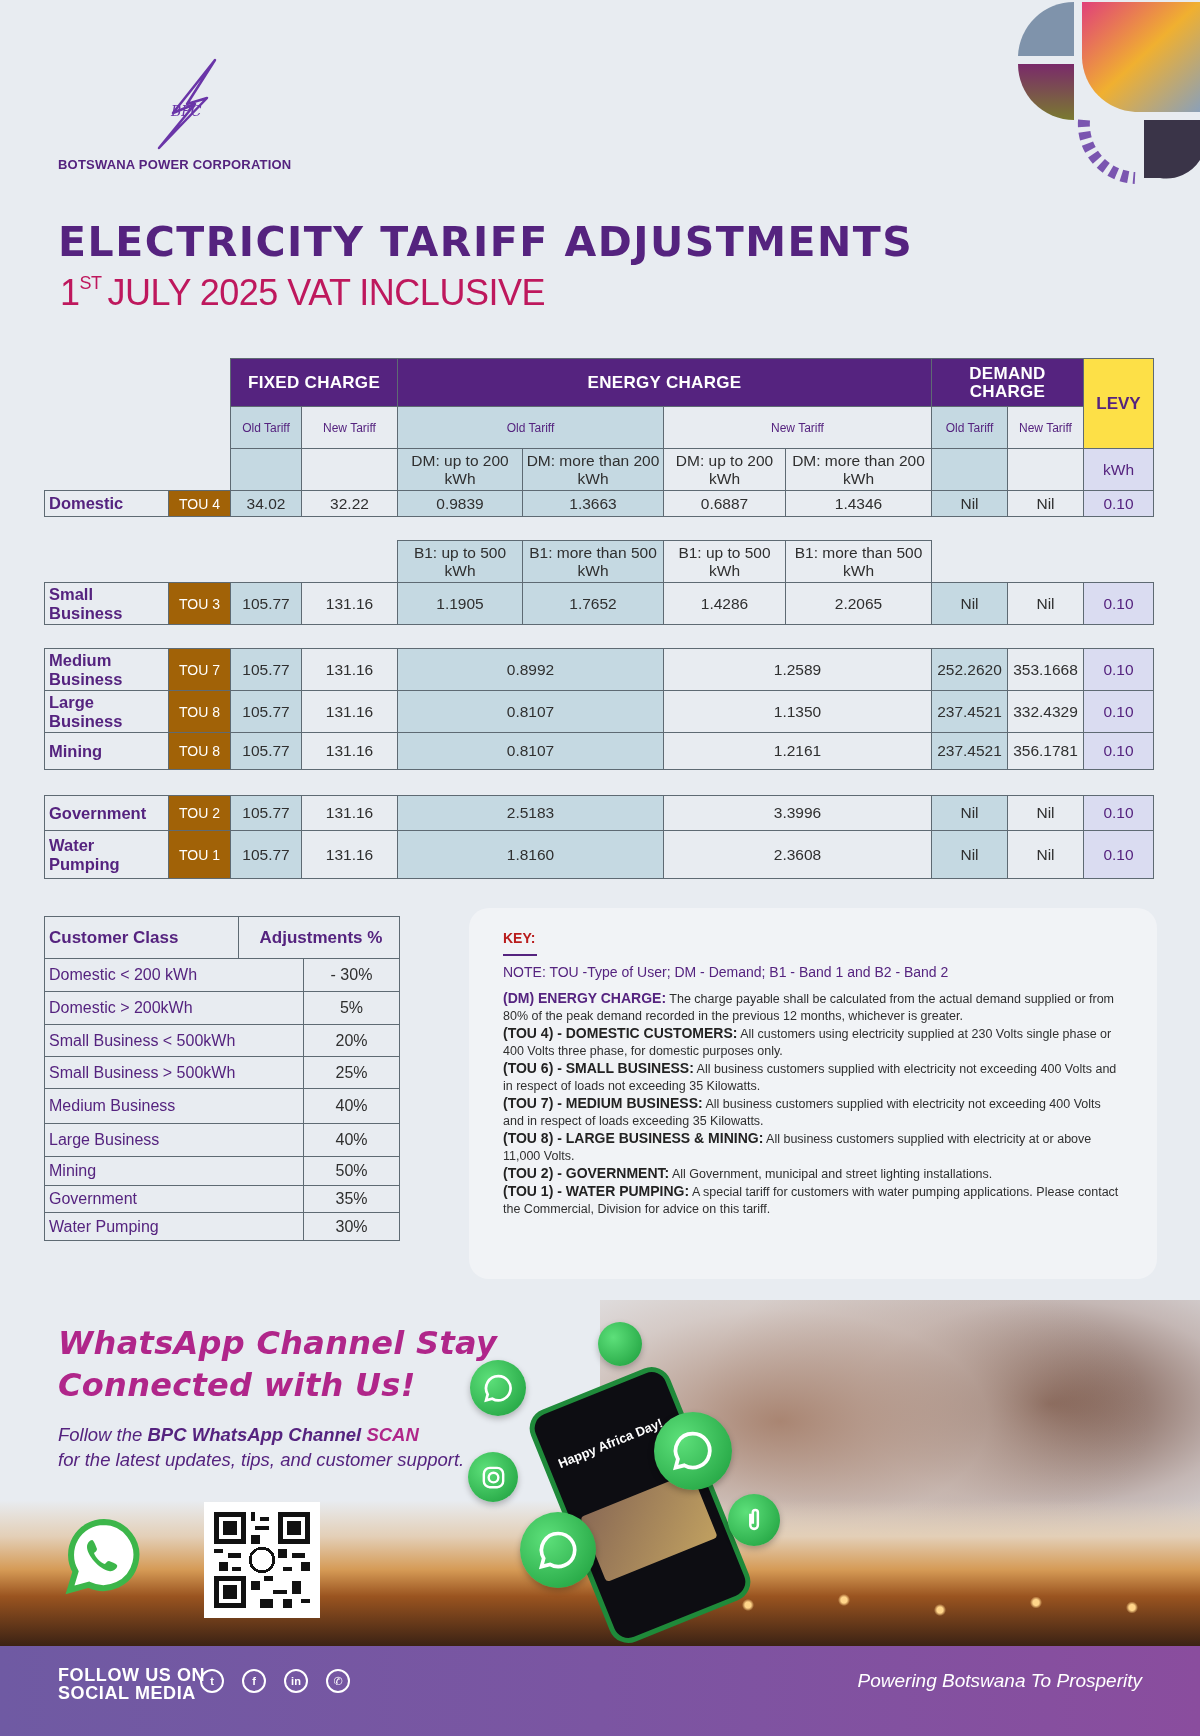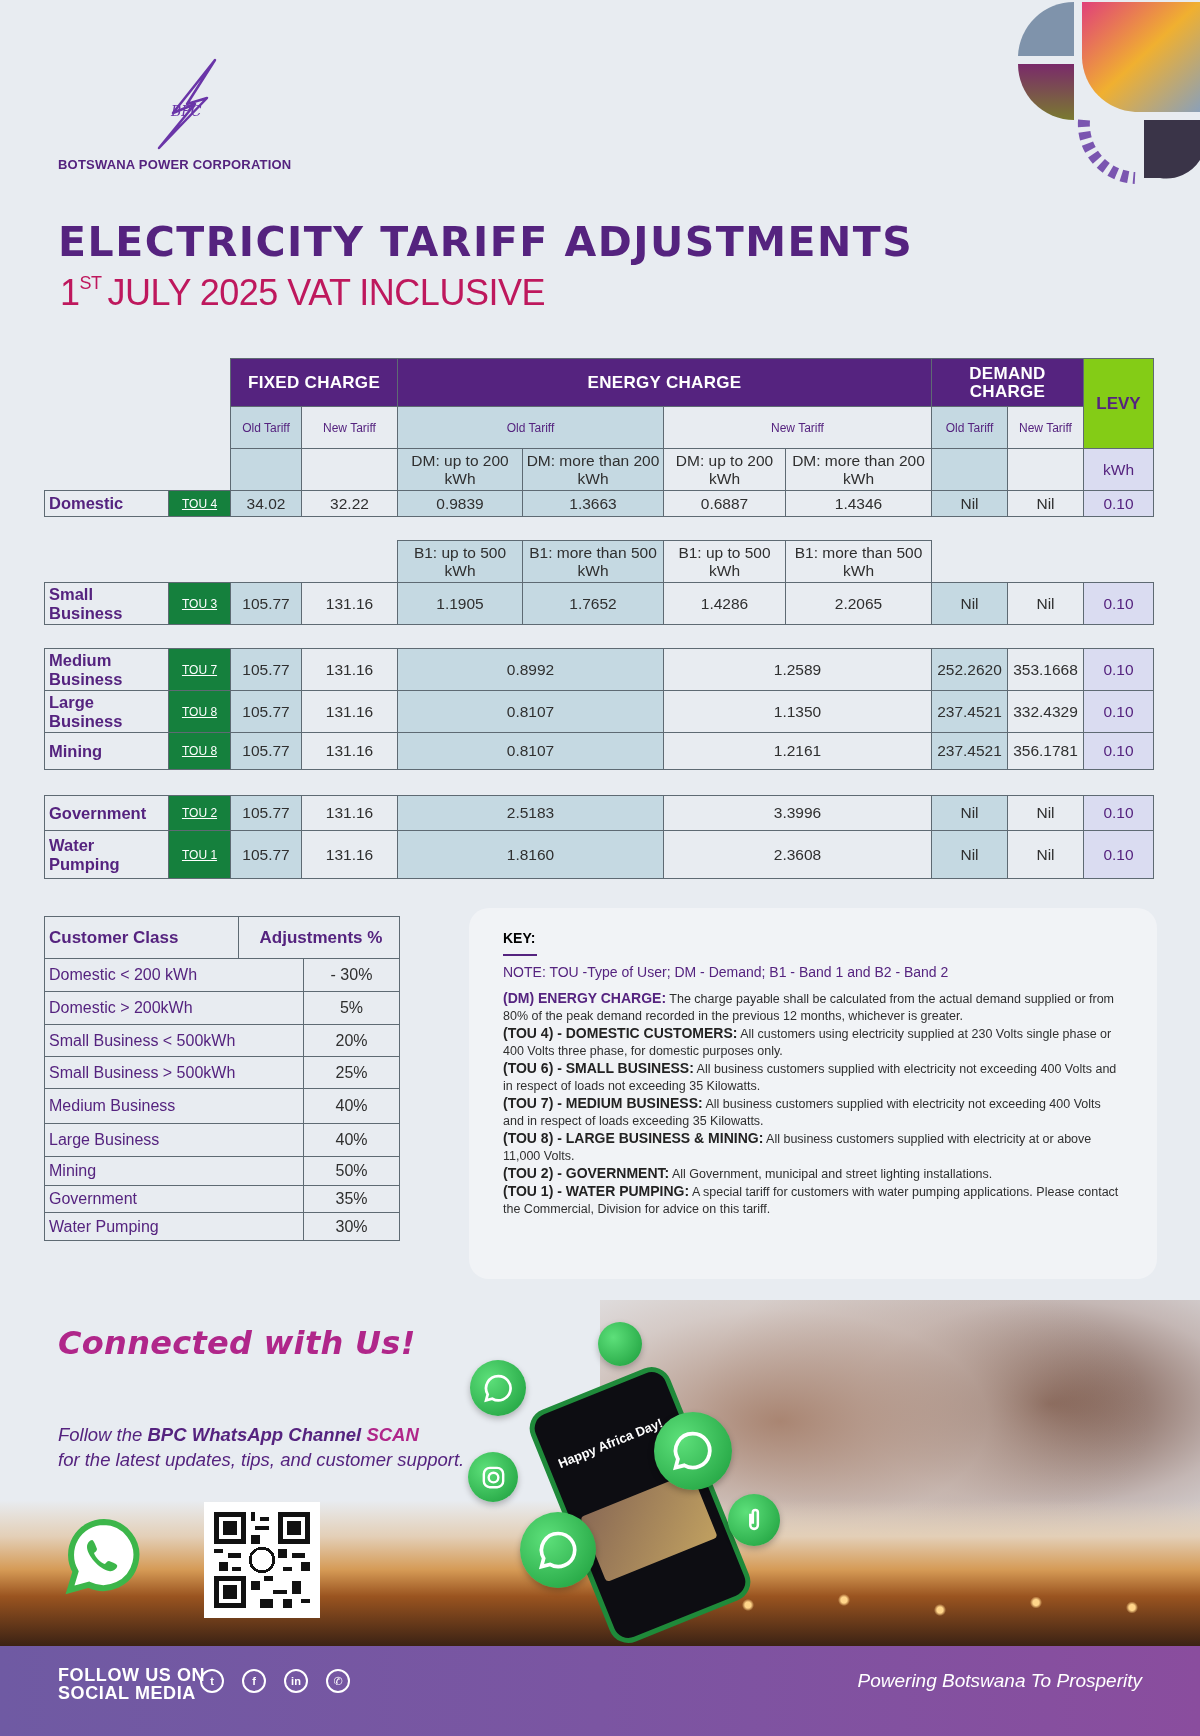--- a/index.html
+++ b/index.html
@@ -21,39 +21,39 @@
 
   .title { position: absolute; left: 58px; top: 218px; font-weight: 900; font-size: 41px; color: #55237f; letter-spacing: 1.5px; white-space: nowrap; font-family: "DejaVu Sans", sans-serif; }
   .subtitle { position: absolute; left: 60px; top: 272px; font-size: 36px; color: #be185d; white-space: nowrap; font-family: "Liberation Sans Narrow", "Liberation Sans", sans-serif; letter-spacing: -0.5px; }
   .subtitle sup { font-size: 18px; vertical-align: 16px; margin-right: 6px; }
 
   
   .tariff { position: absolute; left: 44px; top: 358px; border-collapse: collapse; table-layout: fixed; }
   .tariff td { border: 1.5px solid #5e6a73; text-align: center; vertical-align: middle; font-size: 15.5px; color: #2f2f2f; padding: 0 2px; line-height: 18px; }
   .tariff td.nb { border: none; background: transparent; }
   .tariff .h-purple { background: #55237f; color: #fff; font-weight: bold; font-size: 17px; letter-spacing: 0.3px; }
-  .tariff .h-levy { background: #84cc16; color: #55237f; font-weight: bold; font-size: 17px; }
+  .tariff .h-levy { background: #fde047; color: #55237f; font-weight: bold; font-size: 17px; }
   .tariff .blue { background: #c5d9e2; }
   .tariff .light { background: #e8ecf1; }
   .tariff .levy { background: #dadcf1; color: #55237f; }
   .tariff .sub-lbl { color: #55237f; font-size: 12px; }
   .tariff .cls { text-align: left; padding-left: 4px; color: #55237f; font-weight: bold; font-size: 16.5px; line-height: 19px; background: #e8ecf1; }
-  .tariff .tou { background: #15803d; color: #fff; font-size: 12px; text-decoration: underline; }
+  .tariff .tou { background: #a16207; color: #fff; font-size: 14px; }
   .tariff .band { font-size: 15.5px; }
 
   
   .adj { position: absolute; left: 44px; top: 916px; border-collapse: collapse; table-layout: fixed; }
   .adj td { border: 1.5px solid #5e6a73; font-size: 16px; color: #55237f; padding-left: 4px; background: #e8ecf1; }
   .adj td.pct { text-align: center; color: #2f2f2f; padding-left: 0; }
   .adj .head { font-weight: bold; font-size: 17px; height: 42px; }
   .adj .head.r { text-align: center; }
 
   
   .key-box { position: absolute; left: 469px; top: 908px; width: 688px; height: 371px; background: #f1f3f6; border-radius: 20px; padding: 22px 34px; }
-  .key-title { font-weight: bold; font-size: 14px; color: #000000; }
+  .key-title { font-weight: bold; font-size: 14px; color: #b91c1c; }
   .key-rule { width: 34px; height: 2px; background: #55237f; margin: 8px 0 8px; }
   .note { font-weight: normal; font-size: 14px; color: #55237f; margin-bottom: 10px; }
   .key-p { font-size: 12.5px; line-height: 17px; color: #2f2f2f; }
   .key-p b.p { color: #55237f; font-size: 14px; }
   .key-p b.k { color: #222; font-size: 14px; }
   .cat-title { margin-top: 8px; font-weight: bold; font-size: 14px; color: #55237f; }
 
   
   .promo-title { position: absolute; left: 58px; top: 1322px; font-size: 32px; line-height: 42px; font-weight: bold; font-style: italic; color: #b0268a; font-family: "DejaVu Sans", sans-serif; letter-spacing: 0.3px; }
   .promo-sub { position: absolute; left: 58px; top: 1422px; font-size: 18.5px; line-height: 25px; font-style: italic; color: #55237f; }
@@ -330,20 +330,21 @@
   <div class="key-p"><b class="k">(TOU 8) - LARGE BUSINESS &amp; MINING:</b><span> All business customers supplied with electricity at or above 11,000 Volts.</span></div>
   <div class="key-p"><b class="k">(TOU 2) - GOVERNMENT:</b><span> All Government, municipal and street lighting installations.</span></div>
   <div class="key-p"><b class="k">(TOU 1) - WATER PUMPING:</b><span> A special tariff for customers with water pumping applications. Please contact the Commercial, Division for advice on this tariff.</span></div>
 </div>
 
 <div class="photo-bg"></div>
 <div class="sunset"></div>
 <div class="lights"></div>
 
 <div class="promo-title">
+  <div>WhatsApp Channel Stay</div>
   <div>Connected with Us!</div>
 </div>
 <div class="promo-sub">
   <div><span>Follow the </span><b class="p">BPC WhatsApp Channel</b><b class="m"> SCAN</b></div>
   <div>for the latest updates, tips, and customer support.</div>
 </div>
 
 <div class="bubble" style="left:470px;top:1360px;">
   <svg viewBox="0 0 24 24">
       <path d="M12 3a9 9 0 0 0-7.8 13.5L3 21l4.6-1.2A9 9 0 1 0 12 3z" fill="none" stroke="#fff" stroke-width="2"></path>

